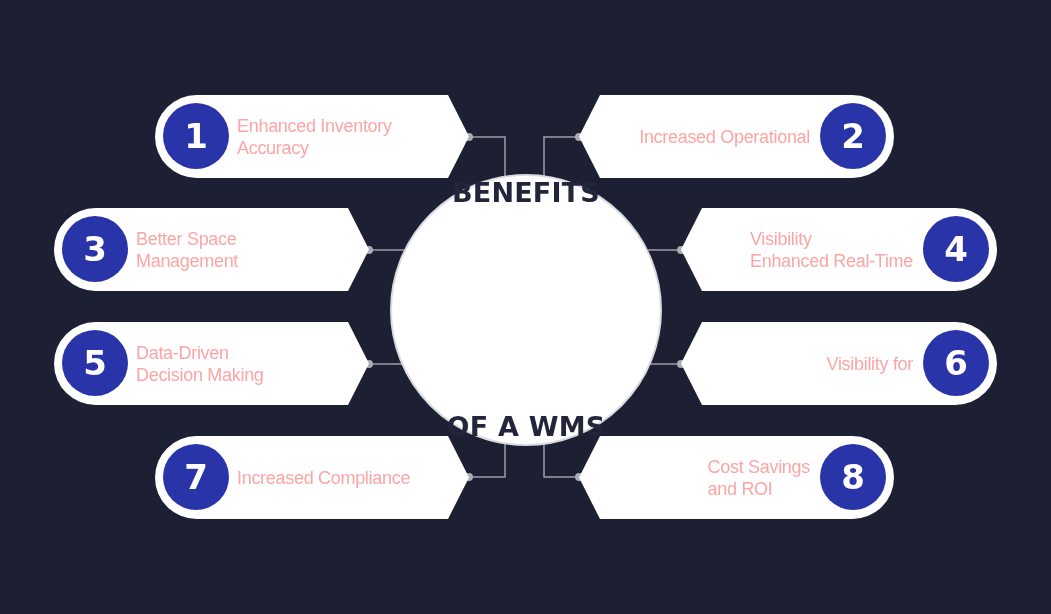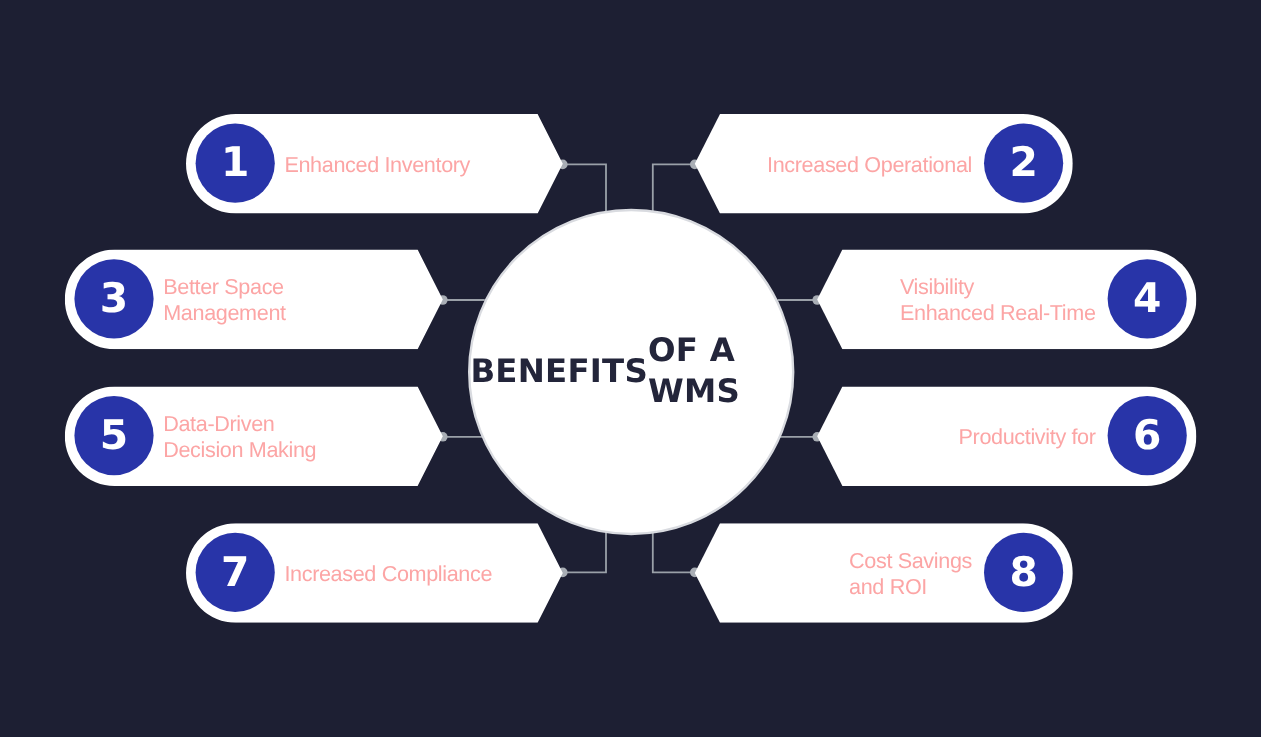--- a/index.html
+++ b/index.html
@@ -31,21 +31,21 @@
     }
     .card.left .num { left: 8px; }
     .card.left .label { left: 82px; text-align: left; }
     .card.right .num { right: 8px; }
     .card.right .label { right: 84px; text-align: left; }
     .label span { display: block; white-space: nowrap; }
     .hub {
       position: absolute; left: 390px; top: 174px;
       width: 268px; height: 268px; border-radius: 50%;
       background: #ffffff; border: 2px solid #d9dbe0;
-      display: flex; flex-direction: row; align-items: center; justify-content: space-between;
+      display: flex; flex-direction: column; align-items: center; justify-content: space-between;
     }
     .hub span {
       display: block; color: #23253a; font-weight: 700;
       font-size: 27px; line-height: 34px; letter-spacing: 0.2px;
       font-family: "DejaVu Sans", sans-serif;
     }
   </style>
 </head>
 <body>
 
@@ -74,20 +74,21 @@
     </g>
   </svg>
 
   <div class="card left" style="left:155px; top:95px; width:316px;">
     <svg class="shape" width="316" height="83">
         <path d="M41.5,0 H293 L314,41.5 L293,83 H41.5 A41.5,41.5 0 0 1 41.5,0 Z" fill="#ffffff"></path>
       </svg>
     <div class="num">1</div>
     <div class="label">
       <span>Enhanced Inventory</span>
+      <span>Accuracy</span>
     </div>
   </div>
 
   <div class="card right" style="left:577px; top:95px; width:317px;">
     <svg class="shape" width="317" height="83">
         <path d="M23,0 H275.5 A41.5,41.5 0 0 1 275.5,83 H23 L2,41.5 Z" fill="#ffffff"></path>
       </svg>
     <div class="num">2</div>
     <div class="label">
       <span>Increased Operational</span>
@@ -126,21 +127,21 @@
       <span>Decision Making</span>
     </div>
   </div>
 
   <div class="card right" style="left:679px; top:322px; width:318px;">
     <svg class="shape" width="318" height="83">
         <path d="M23,0 H276.5 A41.5,41.5 0 0 1 276.5,83 H23 L2,41.5 Z" fill="#ffffff"></path>
       </svg>
     <div class="num">6</div>
     <div class="label">
-      <span>Productivity for</span>
+      <span>Visibility for</span>
     </div>
   </div>
 
   <div class="card left" style="left:155px; top:436px; width:316px;">
     <svg class="shape" width="316" height="83">
         <path d="M41.5,0 H293 L314,41.5 L293,83 H41.5 A41.5,41.5 0 0 1 41.5,0 Z" fill="#ffffff"></path>
       </svg>
     <div class="num">7</div>
     <div class="label">
       <span>Increased Compliance</span>

